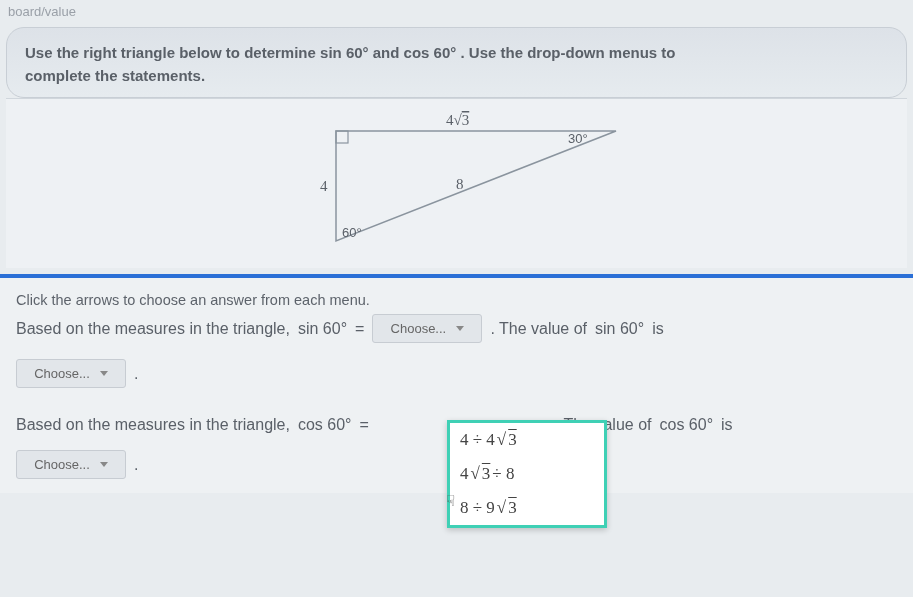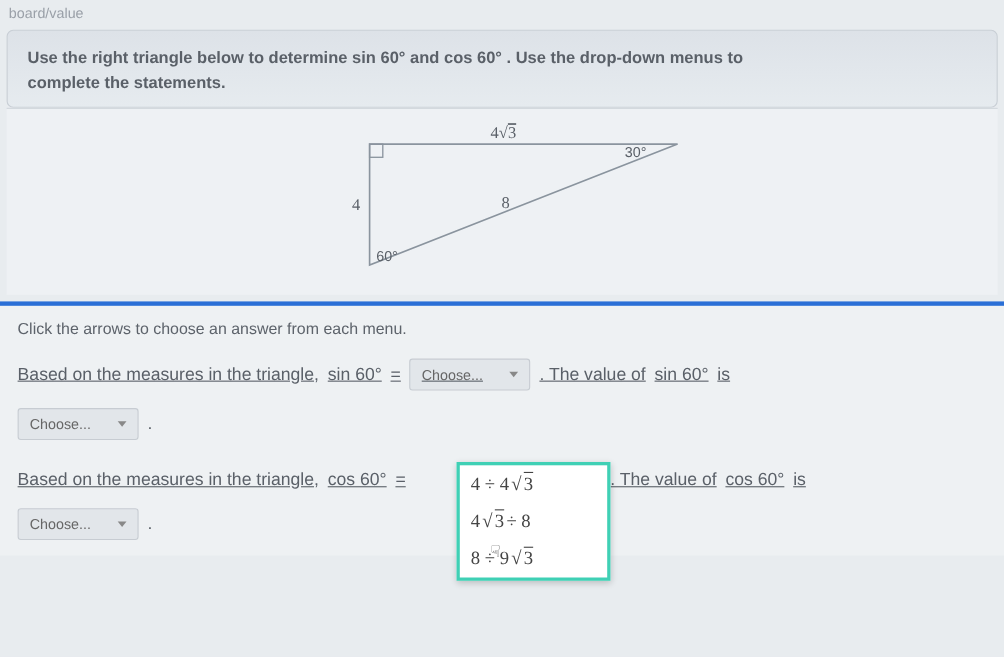--- a/index.html
+++ b/index.html
@@ -14,21 +14,21 @@
   }
   .breadcrumb {
     padding: 4px 8px;
     font-size: 13px;
     color: #9aa0a8;
   }
   .question-panel {
     margin: 4px 6px 0 6px;
     background: linear-gradient(#dde2e8, #e6ebef);
     border: 1px solid #c8ced5;
-    border-radius: 6px;
+    border-radius: 18px;
     padding: 14px 27px 10px 18px;
   }
   .question-text {
     font-size: 15px;
     line-height: 1.5;
     color: #5a6068;
     font-weight: 600;
   }
   .diagram-area {
     background: #eef1f4;
@@ -40,48 +40,48 @@
   .diagram-area svg { position: absolute; left: 300px; top: 12px; }
   .answer-panel {
     margin: 6px 0 0 0;
     padding: 14px 16px 10px 16px;
     background: #eef1f3;
     border-top: 4px solid #2a6fd6;
   }
   .instruction {
     font-size: 14.5px;
     color: #5d636b;
-    margin-bottom: 18px;
+    margin-bottom: 6px;
     font-weight: 500;
   }
   .dropdown {
     display: inline-flex;
     align-items: center;
     background: #e2e6ea;
     border: 1px solid #c7ccd2;
     border-radius: 3px;
     padding: 6px 10px;
     min-width: 110px;
     font-size: 13px;
     color: #666;
     cursor: pointer;
     gap: 10px;
-    justify-content: space-between;
+    justify-content: center;
   }
   .caret {
     width: 0; height: 0;
     border-left: 4px solid transparent;
     border-right: 4px solid transparent;
     border-top: 5px solid #888;
   }
   .open-menu {
     position: absolute;
-    left: 415px;
+    left: 447px;
     top: 420px;
-    width: 140px;
+    width: 160px;
     background: #fff;
     border: 3px solid #3fd0b5;
     box-shadow: 0 2px 6px rgba(0,0,0,0.2);
     z-index: 20;
   }
   .open-menu .opt {
     padding: 7px 10px;
     font-family: 'Times New Roman', serif;
     font-size: 17px;
     color: #444;
@@ -96,21 +96,21 @@
   }
   .cursor-icon {
     position: absolute;
     left: 446px;
     top: 492px;
     z-index: 30;
     font-size: 15px;
     color: #555;
     pointer-events: none;
   }
-  .line1 { display:flex; align-items:center; gap:8px; margin-bottom:16px;text-decoration:underline;}
+  .line1 { display:flex; align-items:center; gap:8px; margin-bottom:16px;}
   .line2 { display:flex; align-items:center; gap:8px; margin-bottom:28px;}
   .spacer-col { display:inline-block; width: 170px; }
   .ovl { text-decoration: overline; }
 </style>
 </head>
 <body>
 
 <div class="breadcrumb">board/value</div>
 
 <div class="question-panel">

